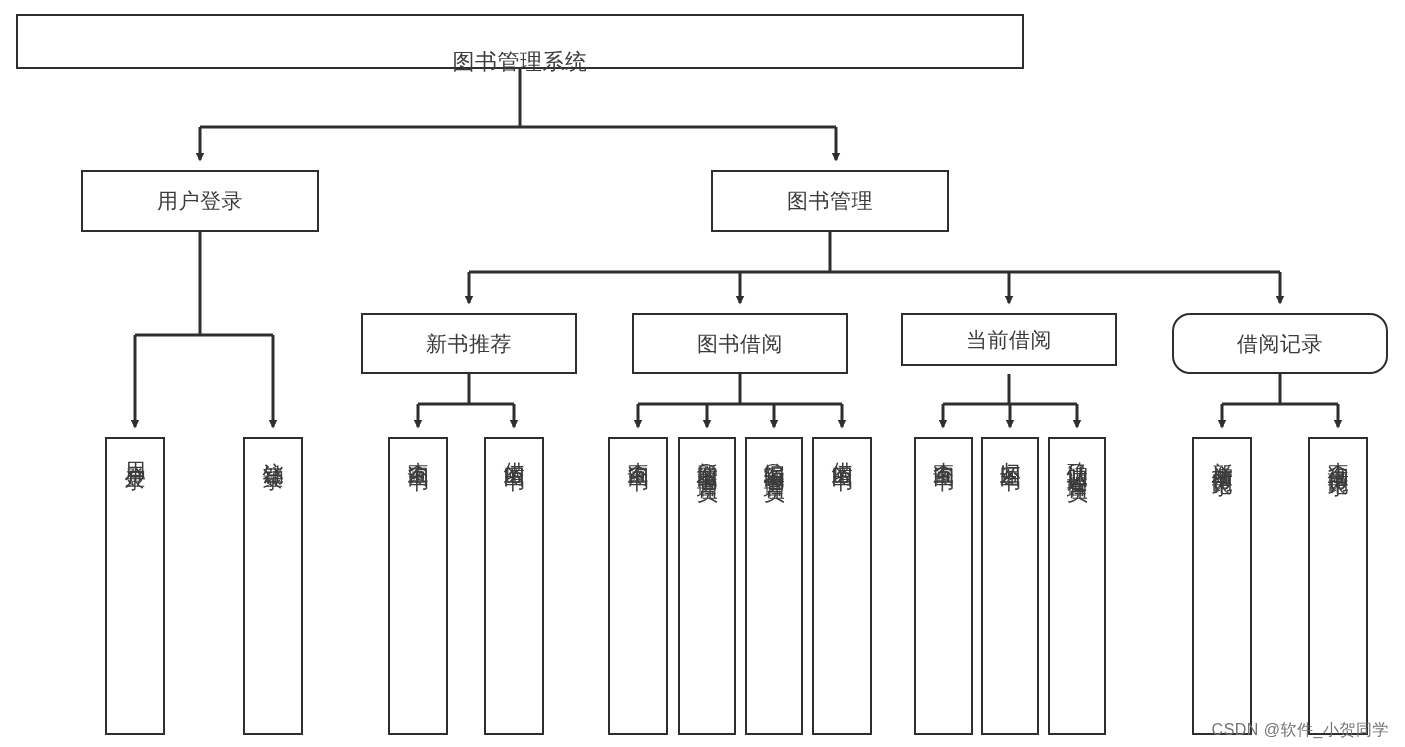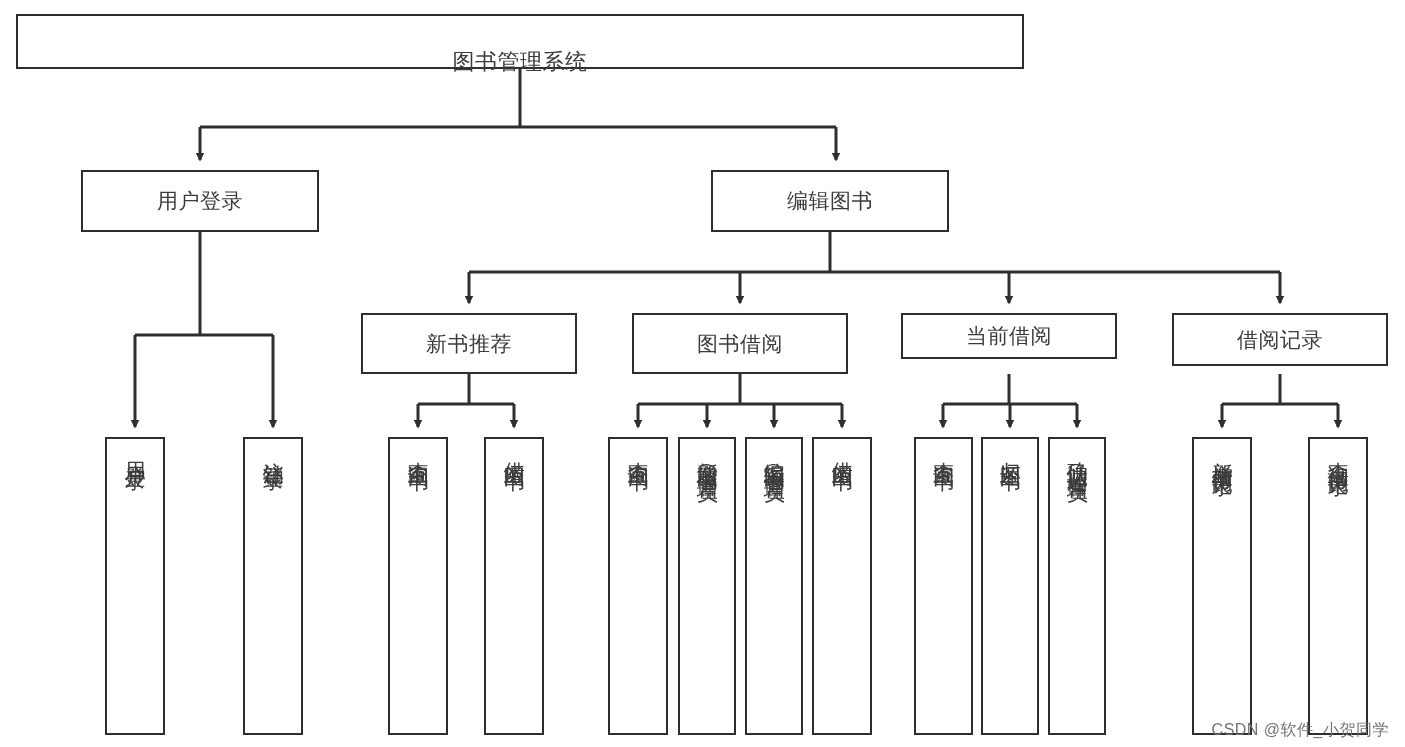--- a/index.html
+++ b/index.html
@@ -67,22 +67,22 @@
   }
   #node-root .label { font-size: 22px; margin-top: 42px; }
 
   
   #node-user-login  { left: 81px;  top: 170px; width: 238px; height: 62px; }
   #node-book-manage { left: 711px; top: 170px; width: 238px; height: 62px; }
 
   
   #node-new-book-rec { left: 361px;  top: 313px; width: 216px; height: 61px; }
   #node-book-borrow  { left: 632px;  top: 313px; width: 216px; height: 61px; }
-  #node-current-borrow { left: 901px; top: 313px; width: 216px; height: 46px; }
-  #node-borrow-record  { left: 1172px; top: 313px; width: 216px; height: 53px; }
+  #node-current-borrow { left: 901px; top: 313px; width: 216px; height: 53px; }
+  #node-borrow-record  { left: 1172px; top: 313px; width: 216px; height: 61px; border-radius: 18px; }
 
   
   #leaf-user-login   { left: 105px; top: 437px; width: 60px;  height: 298px; }
   #leaf-user-logout  { left: 243px; top: 437px; width: 60px;  height: 298px; }
 
   #leaf-query-book-1 { left: 388px; top: 437px; width: 60px;  height: 298px; }
   #leaf-borrow-book-1{ left: 484px; top: 437px; width: 60px;  height: 298px; }
 
   #leaf-query-book-2 { left: 608px; top: 437px; width: 60px;  height: 298px; }
   #leaf-add-book     { left: 678px; top: 437px; width: 58px;  height: 298px; }
@@ -163,21 +163,21 @@
   </svg>
 
   <div class="node" id="node-root">
     <span class="label">图书管理系统</span>
   </div>
 
   <div class="node" id="node-user-login">
     <span class="label">用户登录</span>
   </div>
   <div class="node" id="node-book-manage">
-    <span class="label">编辑图书</span>
+    <span class="label">图书管理</span>
   </div>
 
   <div class="node" id="node-book-borrow">
     <span class="label">图书借阅</span>
   </div>
   <div class="node" id="node-new-book-rec">
     <span class="label">新书推荐</span>
   </div>
   <div class="node" id="node-current-borrow">
     <span class="label">当前借阅</span>

